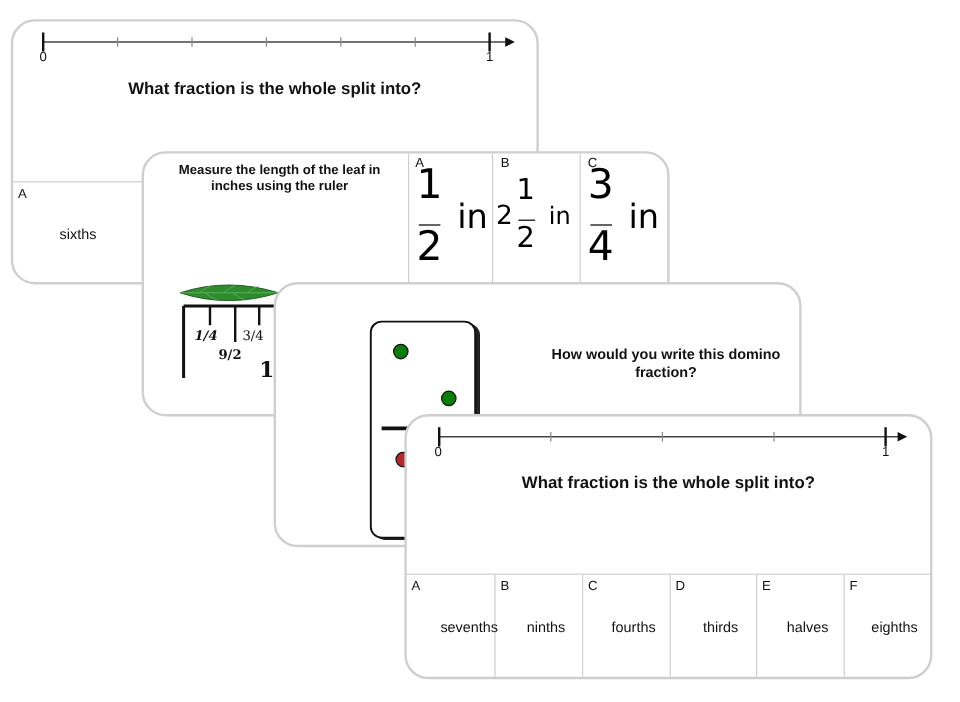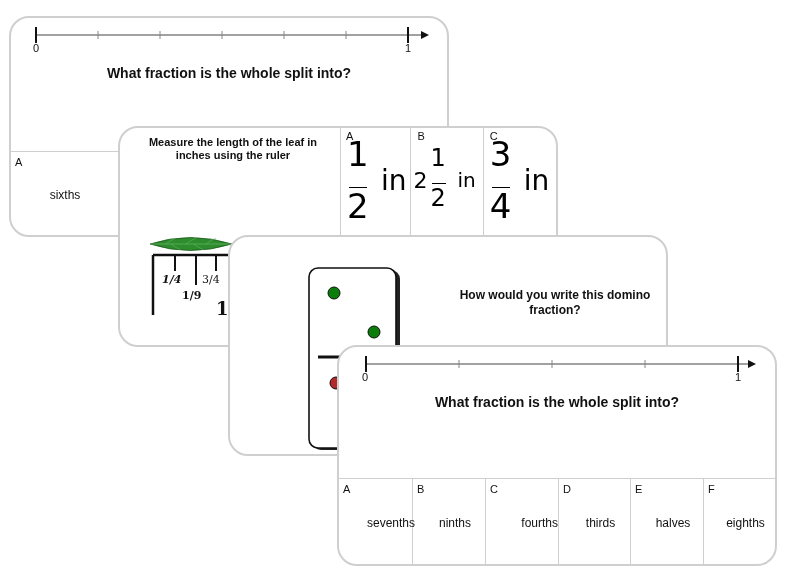--- a/index.html
+++ b/index.html
@@ -46,21 +46,21 @@
     <path d="M4,11 Q44,-2 86,11 Q44,24 4,11 Z" fill="#2e8b2e" stroke="#1c5a1c" stroke-width="0.8"></path>
     <path d="M4,11 L86,11" stroke="#6bbf6b" stroke-width="0.6"></path>
     <path d="M20,11 q5,-4 10,-6 M40,11 q5,-4 10,-6 M60,11 q5,-4 10,-6 M25,11 q5,4 10,6 M48,11 q5,4 10,6" stroke="#6bbf6b" stroke-width="0.5" fill="none"></path>
     <line x1="7" y1="22" x2="120" y2="22" stroke="#111" stroke-width="2.5"></line>
     <line x1="7" y1="22" x2="7" y2="82" stroke="#111" stroke-width="2.5"></line>
     <line x1="29" y1="22" x2="29" y2="38" stroke="#111" stroke-width="2"></line>
     <line x1="50" y1="22" x2="50" y2="52" stroke="#111" stroke-width="2"></line>
     <line x1="70" y1="22" x2="70" y2="38" stroke="#111" stroke-width="2"></line>
   </svg>
   <span style="position:absolute; left:42px; top:145px; font-family:'DejaVu Serif', serif; font-size:11px; font-weight:bold;font-style:italic;">1/4</span>
-  <span style="position:absolute; left:62px; top:161px; font-family:'DejaVu Serif', serif; font-size:11px; font-weight:bold;">1/9</span>
+  <span style="position:absolute; left:62px; top:161px; font-family:'DejaVu Serif', serif; font-size:11px; font-weight:bold;">9/2</span>
   <span style="position:absolute; left:82px; top:145px; font-family:'DejaVu Serif', serif; font-size:11px; font-weight:normal;">3/4</span>
   <span style="position:absolute; left:96px; top:170px; font-family:'DejaVu Serif', serif; font-size:18px; font-weight:bold;">1</span>
 
   <div style="position:absolute; left:220px; top:0; right:0; height:108px; display:flex; border-bottom:1px solid #cfcfcf;">
     <div class="opt" style="width:73px; border-left:1px solid #cfcfcf;">
       <span class="letter" style="left:5px; top:2px;">A</span>
       <span class="frac" style="left:6px; top:6px; font-size:34px;">1</span>
       <span style="position:absolute; left:8px; top:59px; width:18px; height:1px; background:#000;"></span>
       <span class="frac" style="left:6px; top:58px; font-size:34px;">2</span>
       <span class="frac" style="left:40px; top:36px; font-size:28px;">in</span>
@@ -112,21 +112,21 @@
     <div class="opt" style="width:74px;">
       <span class="letter">A</span>
       <span class="txt" style="top:37px; padding-left:28px;">sevenths</span>
     </div>
     <div class="opt" style="width:73px;">
       <span class="letter">B</span>
       <span class="txt" style="top:37px; padding-left:12px;">ninths</span>
     </div>
     <div class="opt" style="width:73px;">
       <span class="letter">C</span>
-      <span class="txt" style="top:37px; padding-left:12px;text-align:right;">fourths</span>
+      <span class="txt" style="top:37px; padding-left:12px;">fourths</span>
     </div>
     <div class="opt" style="width:72px;">
       <span class="letter">D</span>
       <span class="txt" style="top:37px; padding-left:12px;">thirds</span>
     </div>
     <div class="opt" style="width:73px;">
       <span class="letter">E</span>
       <span class="txt" style="top:37px; padding-left:12px;">halves</span>
     </div>
     <div class="opt" style="flex:1;">

